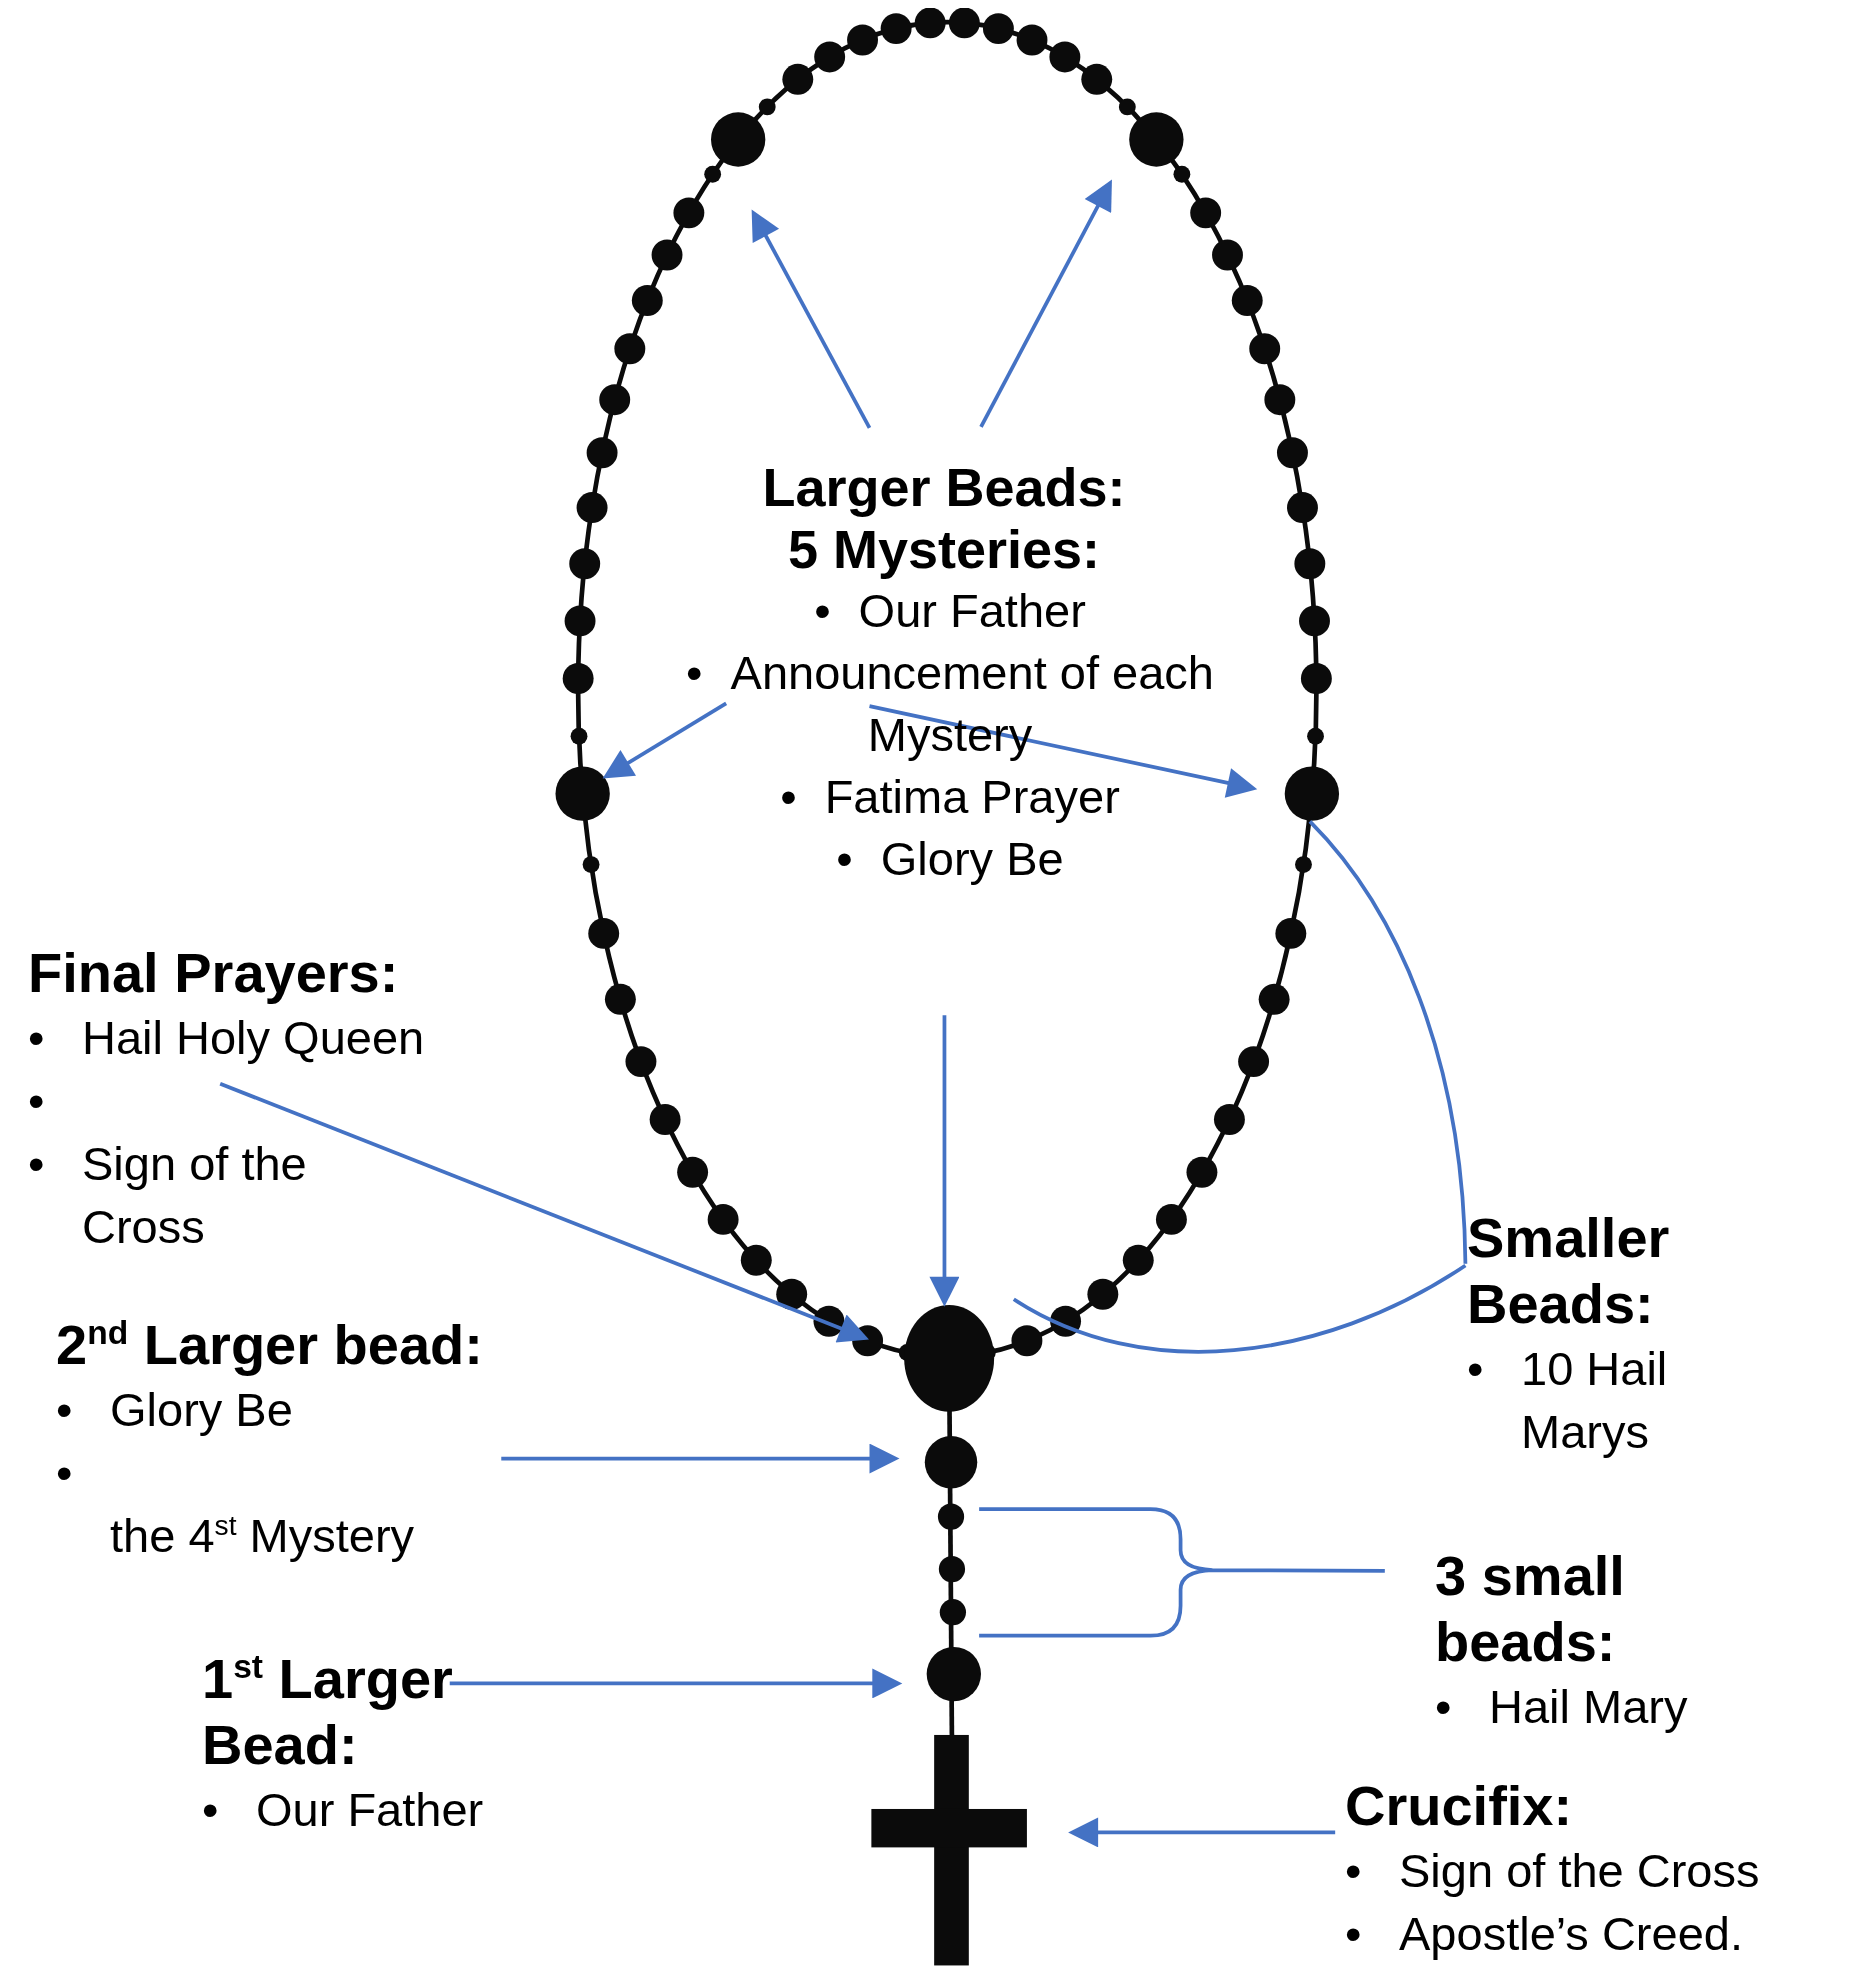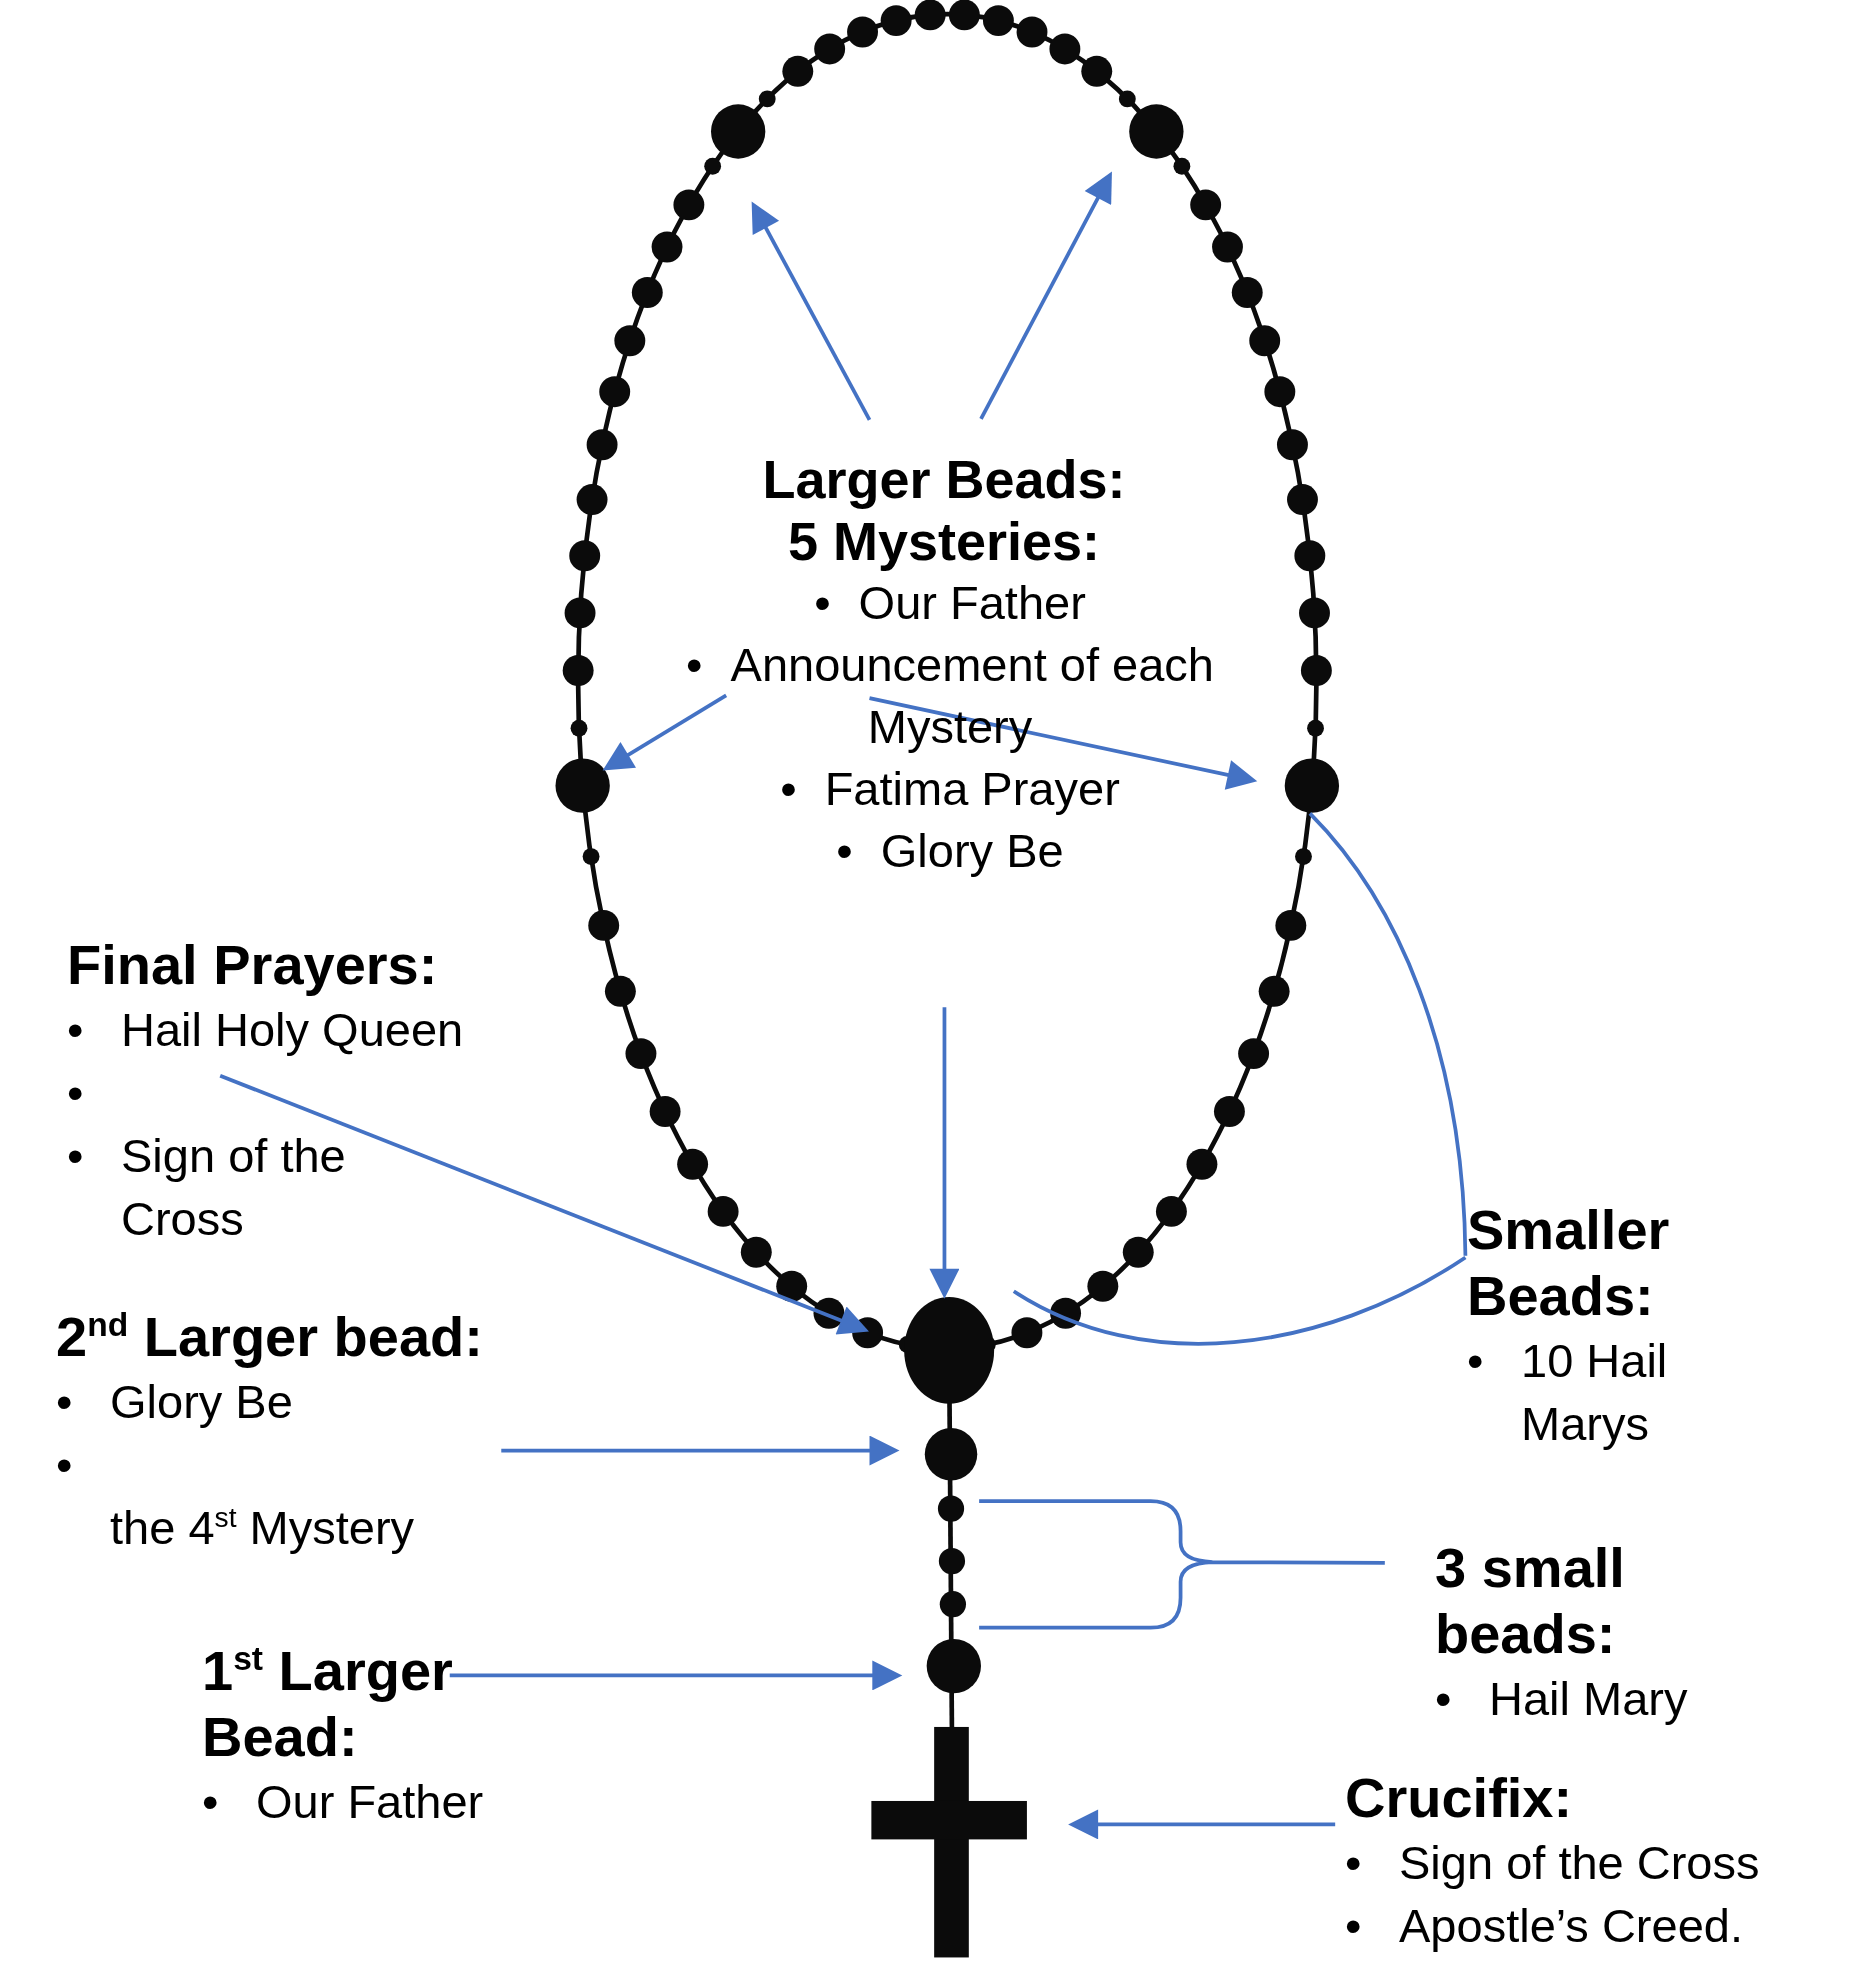--- a/index.html
+++ b/index.html
@@ -1,18 +1,18 @@
 <!DOCTYPE html>
 <html style="font-size:15px"><head>
 <meta charset="utf-8">
 <style>
   html,body{margin:0;padding:0;background:#ffffff;}
   body{width:1858px;height:1981px;position:relative;overflow:hidden;
        font-family:"Liberation Sans", sans-serif;color:#000;}
-  #stage{position:absolute;left:0;top:0;width:1858px;height:1671px;}
+  #stage{position:absolute;left:0;top:8px;width:1858px;height:1671px;}
   svg{position:absolute;left:0;top:0;}
   .note{position:absolute;}
   .h{font-weight:bold;font-size:56px;line-height:66px;white-space:nowrap;}
   .li{font-size:47px;line-height:63px;white-space:nowrap;}
   .row{display:flex;align-items:flex-start;}
   .bcol{width:54px;flex:0 0 54px;font-size:47px;line-height:63px;}
   .center-note{text-align:center;transform:translateX(-50%);}
   .center-note .h{font-size:54px;line-height:62px;}
   .center-note .li{line-height:62px;margin-left:12px;}
   .center-note .b{margin-right:28px;}
@@ -131,21 +131,21 @@
   <div class="note center-note" style="left:944px;top:448px;">
     <div class="h">Larger Beads:</div>
     <div class="h">5 Mysteries:</div>
     <div class="li"><span class="b">•</span><span>Our Father</span></div>
     <div class="li"><span class="b">•</span><span>Announcement of each</span></div>
     <div class="li">Mystery</div>
     <div class="li"><span class="b">•</span><span>Fatima Prayer</span></div>
     <div class="li"><span class="b">•</span><span>Glory Be</span></div>
   </div>
 
-  <div class="note" style="left:28px;top:932px;margin-left:39px;">
+  <div class="note" style="left:28px;top:932px;">
     <div class="h">Final Prayers:</div>
     <div class="row">
       <span class="bcol">•</span>
       <span class="li">Hail Holy Queen</span>
     </div>
     <div class="row">
       <span class="bcol">•</span>
     </div>
     <div class="row">
       <span class="bcol">•</span>

